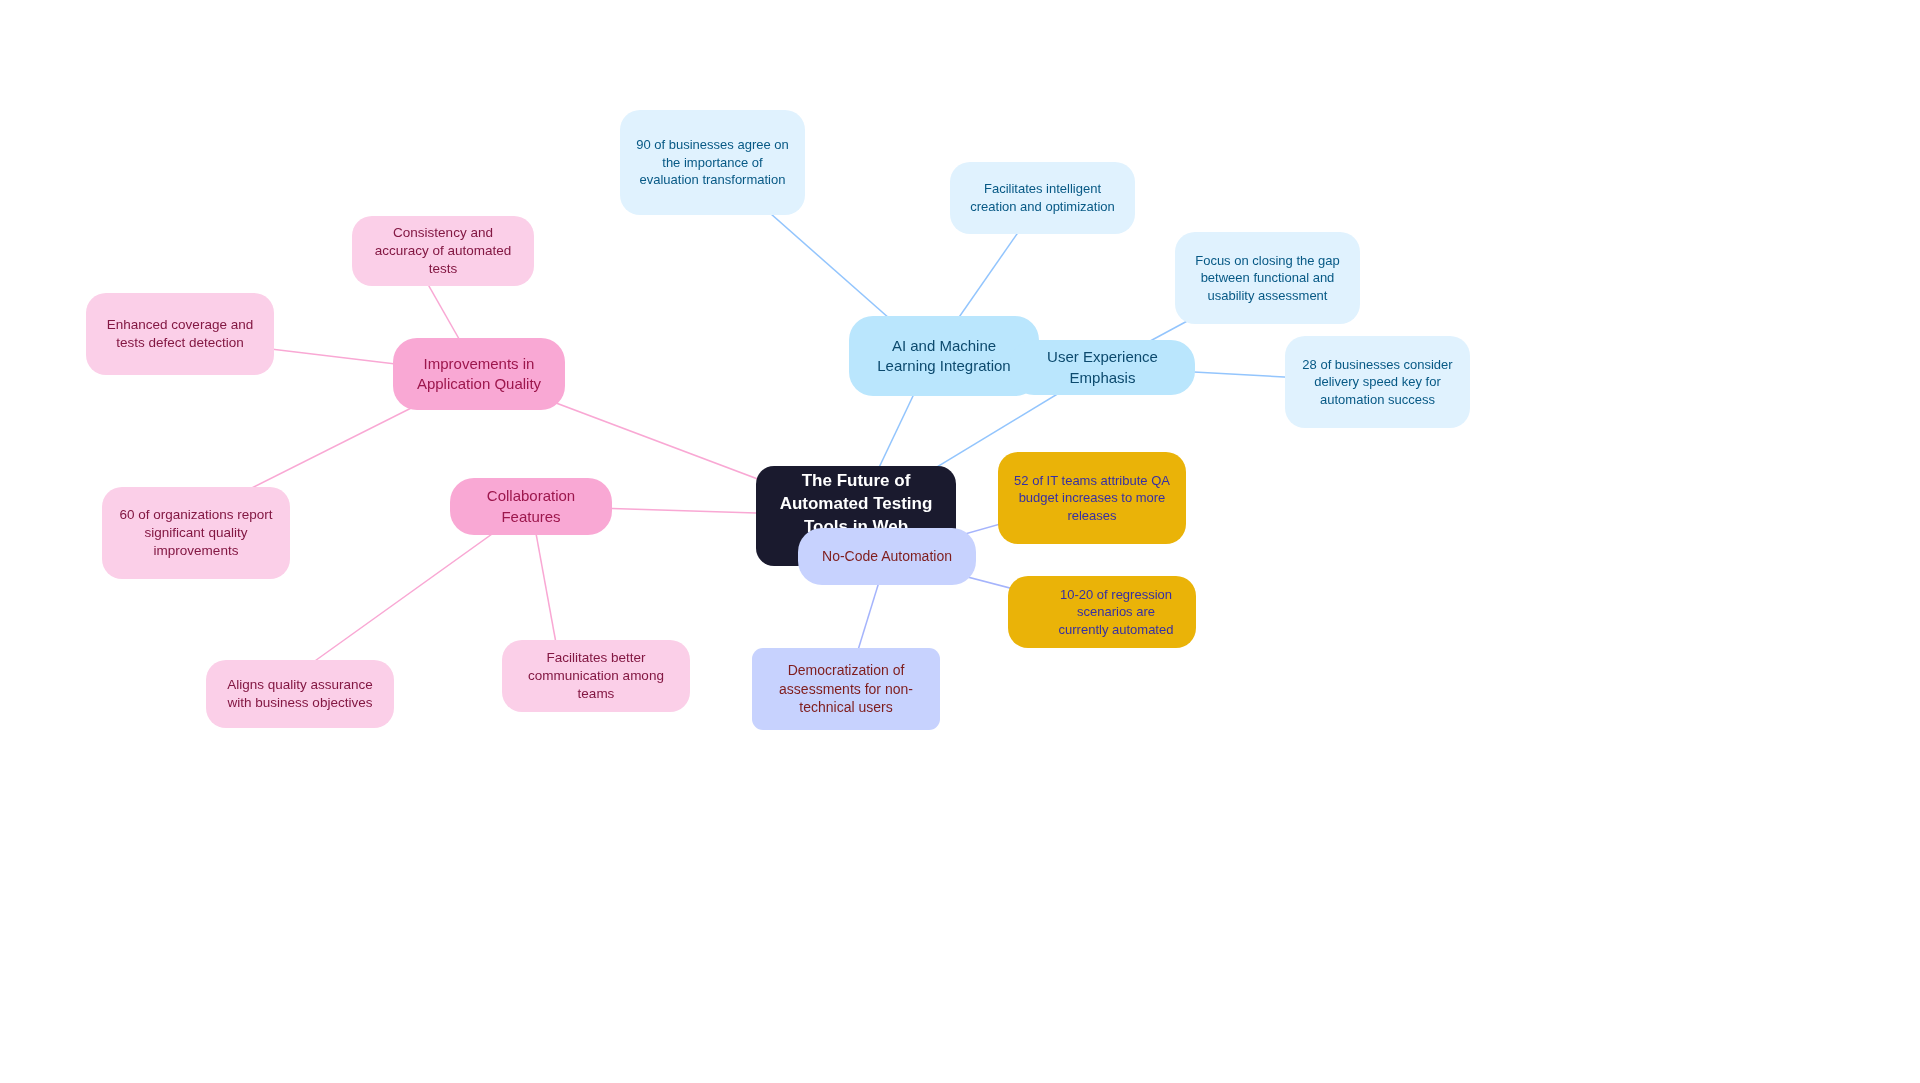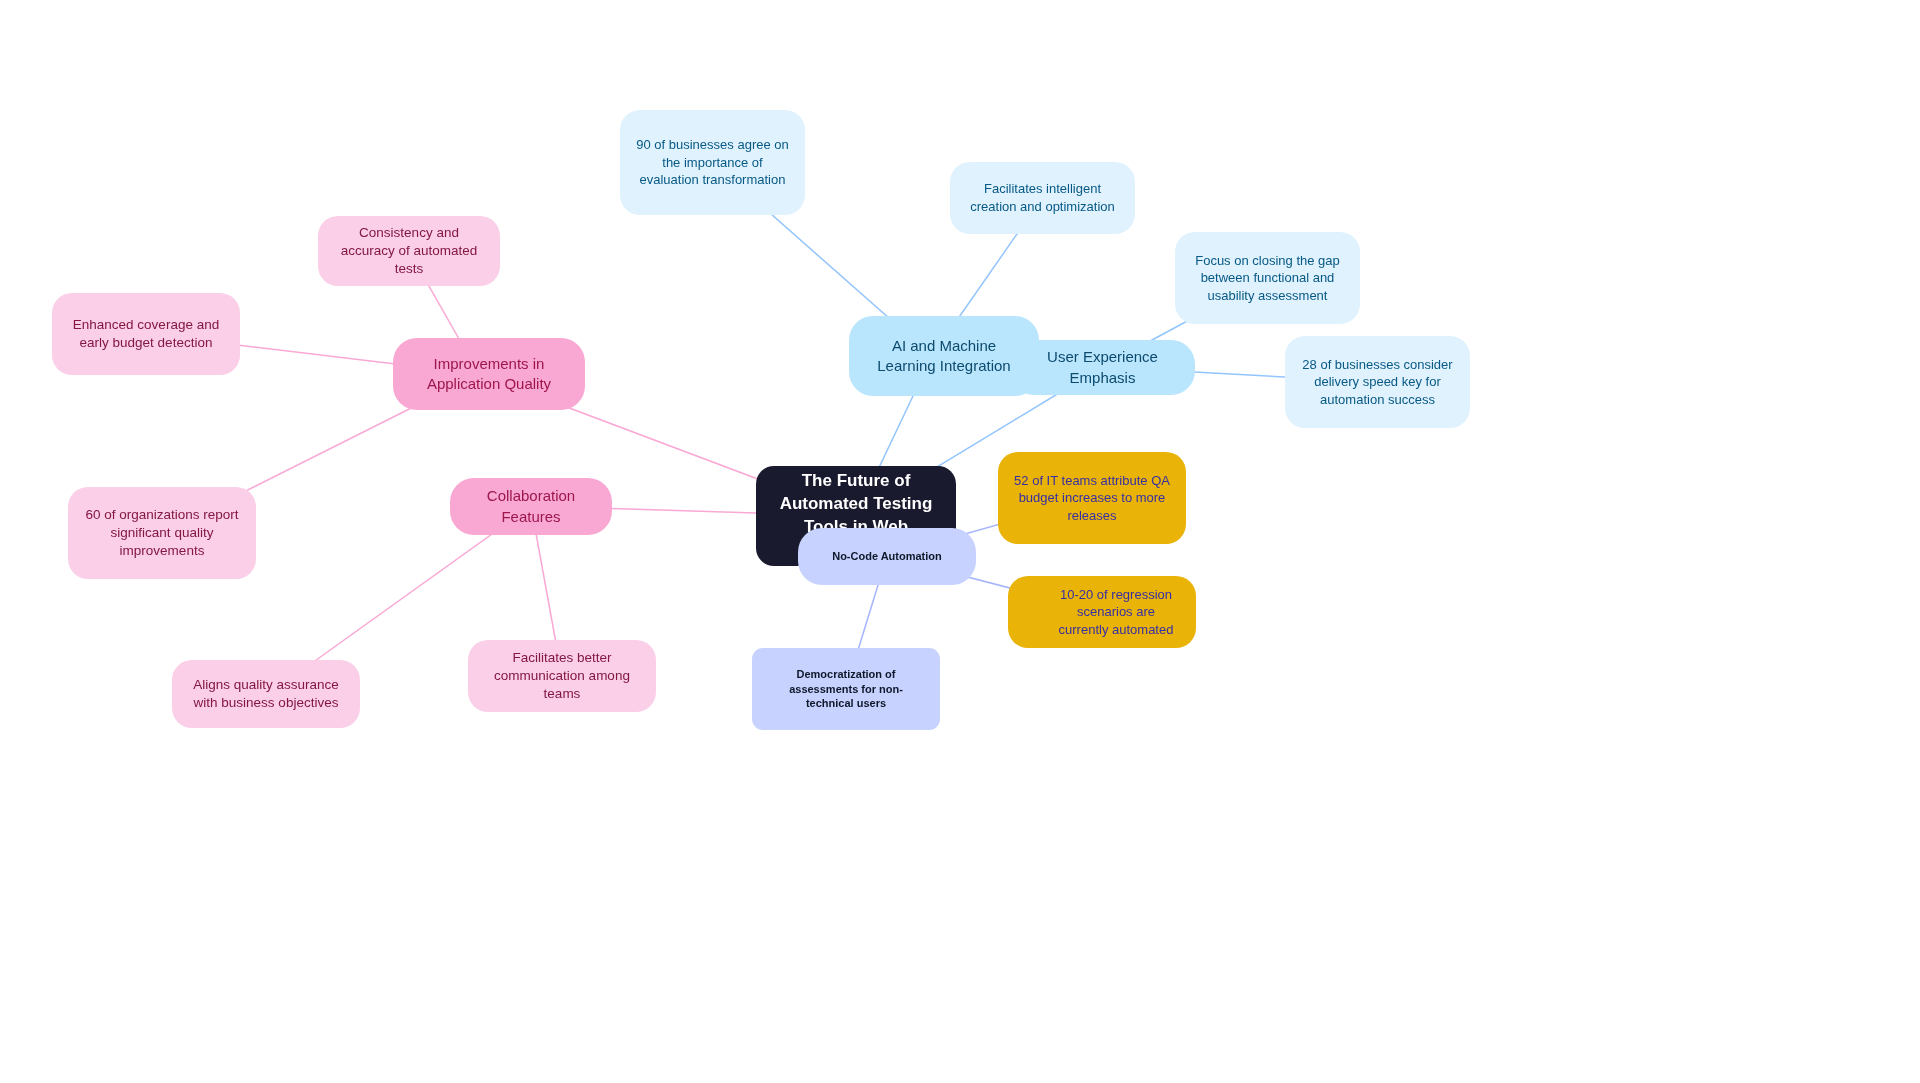--- a/index.html
+++ b/index.html
@@ -44,39 +44,40 @@
       color: #9d174d;
       font-size: 15px;
       font-weight: 500;
       border-radius: 24px;
     }
     .node-pink-sub {
       background: #fbcfe8;
       color: #831843;
       font-size: 13.5px;
       border-radius: 20px;
+      margin-left: 34px;
     }
     .node-blue-main {
       background: #bae6fd;
       color: #0c4a6e;
       font-size: 15px;
       font-weight: 500;
       border-radius: 24px;
     }
     .node-blue-sub {
       background: #e0f2fe;
       color: #075985;
       font-size: 13px;
       border-radius: 20px;
     }
     .node-indigo-main {
       background: #c7d2fe;
-      color: #0f172a;
-      font-size: 11px;
-      font-weight: 700;
+      color: #7f1d1d;
+      font-size: 14px;
+      font-weight: 400;
       border-radius: 24px;
     }
     .node-indigo-sub {
       background: #eab308;
       color: #3730a3;
       font-size: 13px;
       border-radius: 20px;
     }
   </style>
 </head>
@@ -123,30 +124,30 @@
 </div>
 
 <div class="node node-blue-sub" style="left:1175px; top:232px; width:185px; height:92px;">
   <span>Focus on closing the gap between functional and usability assessment</span>
 </div>
 
 <div class="node node-blue-sub" style="left:1285px; top:336px; width:185px; height:92px;">
   <span>28 of businesses consider delivery speed key for automation success</span>
 </div>
 
-<div class="node node-pink-main" style="left:393px; top:338px; width:192px; height:72px;">
+<div class="node node-pink-main" style="left:393px; top:338px; width:172px; height:72px;">
   <span>Improvements in Application Quality</span>
 </div>
 
 <div class="node node-pink-sub" style="left:318px; top:216px; width:182px; height:70px;">
   <span>Consistency and accuracy of automated tests</span>
 </div>
 
 <div class="node node-pink-sub" style="left:52px; top:293px; width:188px; height:82px;">
-  <span>Enhanced coverage and early budget detection</span>
+  <span>Enhanced coverage and tests defect detection</span>
 </div>
 
 <div class="node node-pink-sub" style="left:68px; top:487px; width:188px; height:92px;">
   <span>60 of organizations report significant quality improvements</span>
 </div>
 
 <div class="node node-pink-main" style="left:450px; top:478px; width:162px; height:57px;">
   <span>Collaboration Features</span>
 </div>
 

